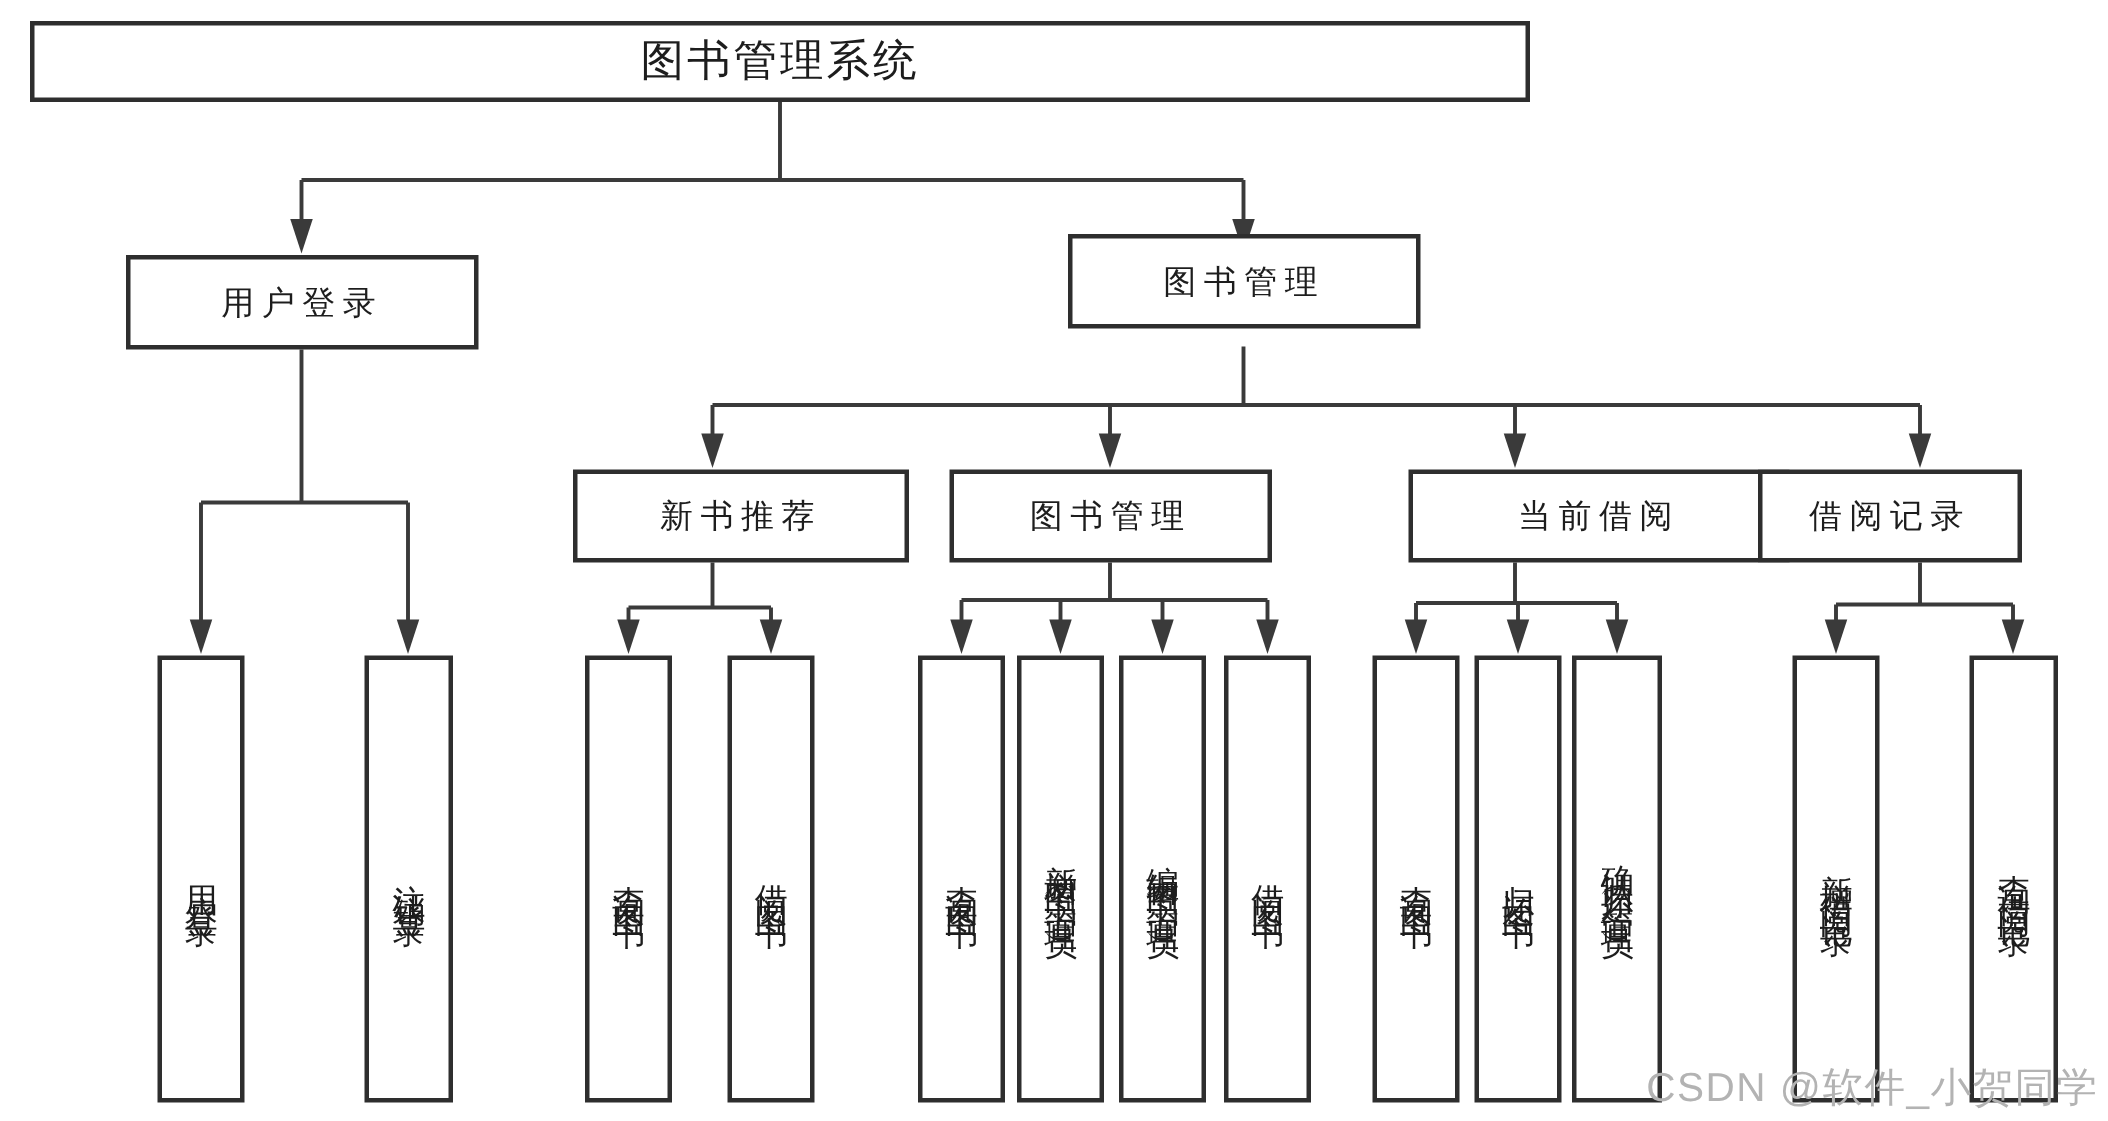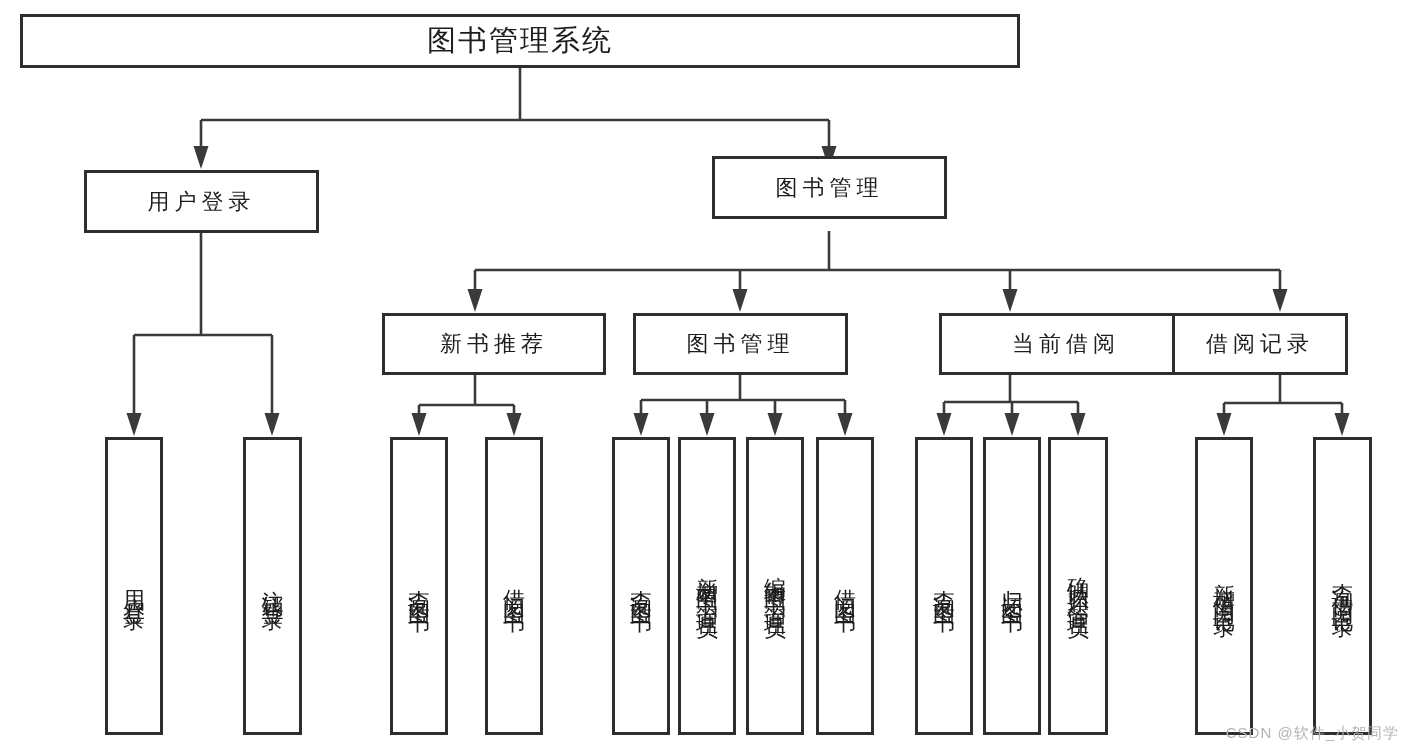--- a/index.html
+++ b/index.html
@@ -18,21 +18,21 @@
   .leaf-box  { }
   .leaf-box span {
     writing-mode:vertical-rl; text-orientation:mixed;
     font-size:22px; letter-spacing:7px; line-height:1.1; color:#1d1d1d;
     white-space:nowrap;
   }
   .leaf-box.long span { letter-spacing:6px; }
   #wires { position:absolute; left:0; top:0; width:1405px; height:747px; }
   #watermark {
     position:absolute; right:6px; bottom:4px;
-    font-size:15px; color:#b3b3b3; letter-spacing:1px; z-index:5;
+    font-size:27px; color:#b3b3b3; letter-spacing:1px; z-index:5;
   }
 </style>
 </head>
 <body>
 
 <div id="stage">
 
   <svg id="wires" viewBox="0 0 1405 747" xmlns="http://www.w3.org/2000/svg">
       <path d="M 520 66 V 120 M 201 120 H 829 M 201 120 V 155 M 829 120 V 155" stroke="#3a3a3a" stroke-width="2.6" fill="none"></path>
       <polygon points="201,169 193.5,146 208.5,146" fill="#3a3a3a"></polygon>

